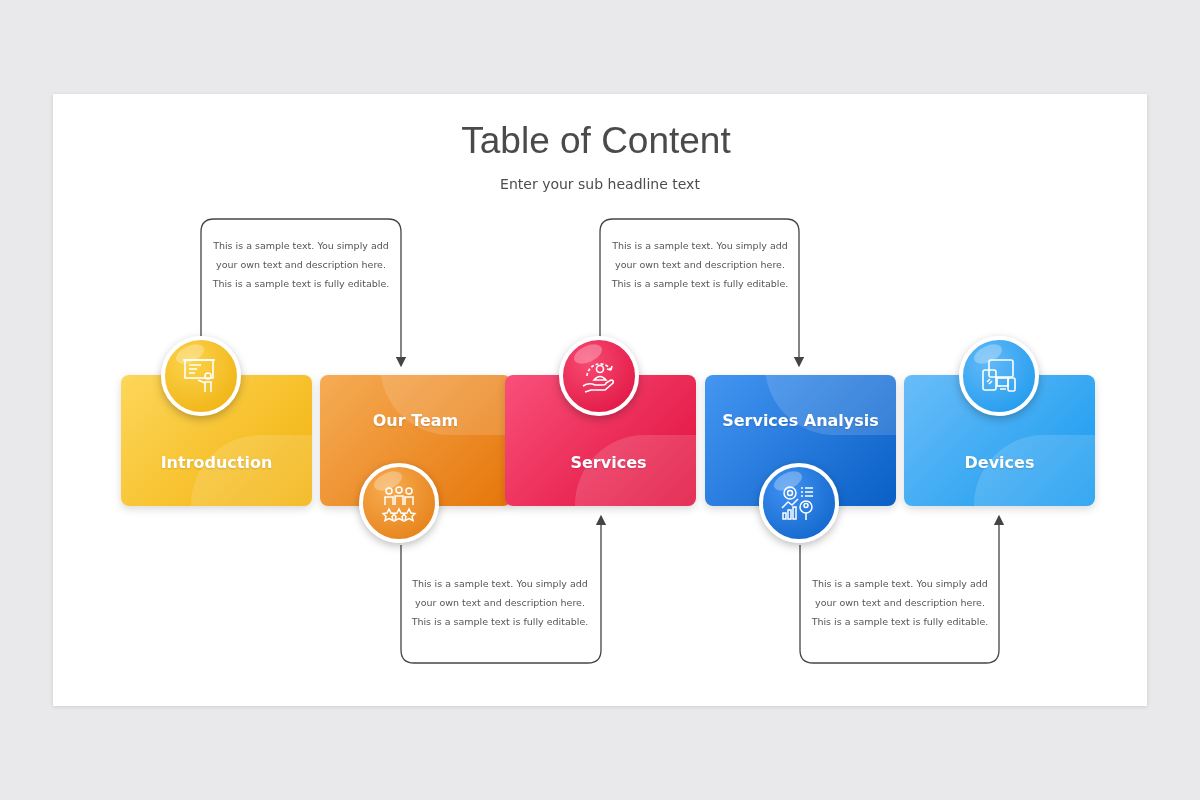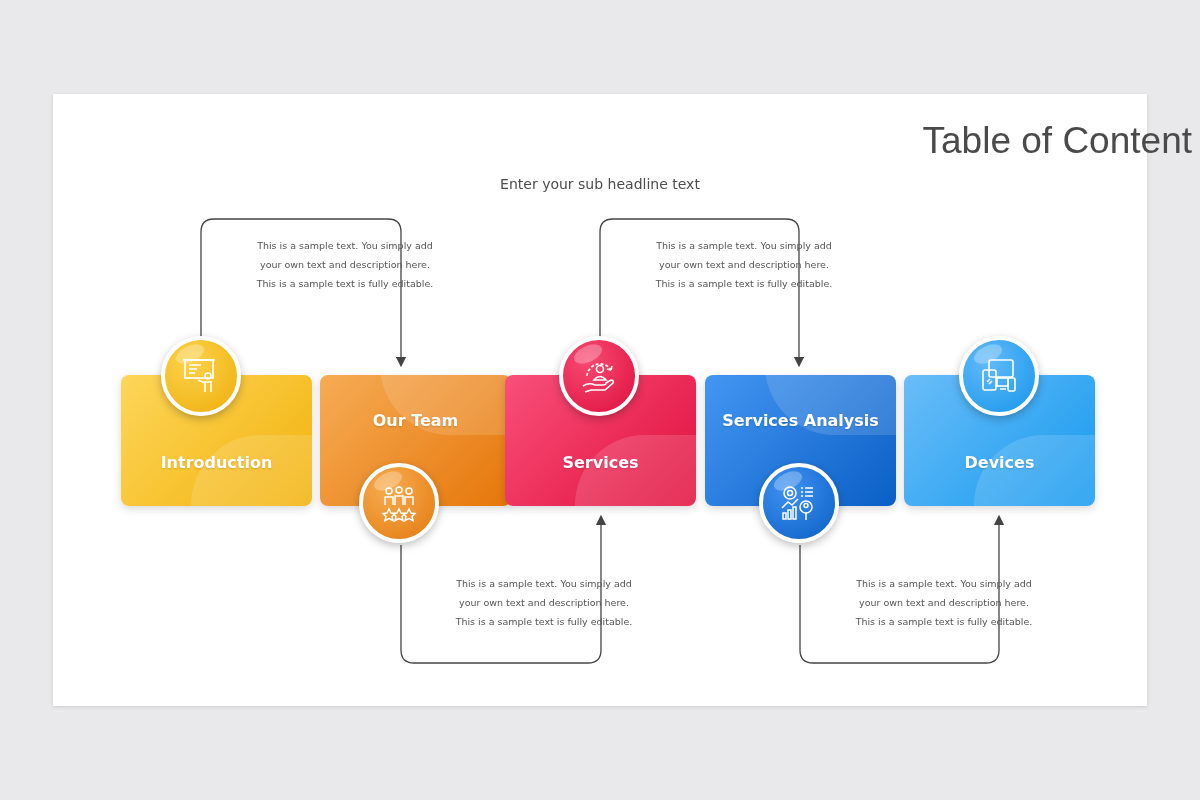--- a/index.html
+++ b/index.html
@@ -1,26 +1,26 @@
 <!DOCTYPE html>
 <html><head>
 <meta charset="utf-8">
 <style>
   html, body { margin:0; padding:0; }
   body { width:1200px; height:800px; background:#e9e9eb; position:relative; overflow:hidden; font-family:"Liberation Sans", sans-serif; }
   .slide { position:absolute; left:53px; top:94px; width:1094px; height:612px; background:#ffffff; box-shadow:0 1px 4px rgba(0,0,0,0.12); }
-  .title { position:absolute; left:0; top:120px; width:1192px; text-align:right; font-size:37px; color:#4a4a4a; font-family:"Liberation Sans", sans-serif; }
+  .title { position:absolute; left:0; top:120px; width:1192px; text-align:center; font-size:37px; color:#4a4a4a; font-family:"Liberation Sans", sans-serif; }
   .subtitle { position:absolute; left:0; top:176px; width:1200px; text-align:center; font-size:14px; color:#4d4d4d; font-family:"DejaVu Sans", sans-serif; }
   .card { position:absolute; top:375px; width:191px; height:131px; border-radius:8px; overflow:hidden; box-shadow:0 3px 8px rgba(0,0,0,0.15); }
   .card .wave { position:absolute; width:220px; height:140px; border-radius:70px; background:rgba(255,255,255,0.14); }
   .card .label { position:absolute; left:0; width:100%; text-align:center; color:#fff; font-weight:bold; font-size:16px; font-family:"DejaVu Sans", sans-serif; text-shadow:0 1px 2px rgba(0,0,0,0.15); }
   .circle { position:absolute; width:72px; height:72px; border-radius:50%; border:4px solid #fff; box-shadow:0 3px 8px rgba(0,0,0,0.25); display:flex; align-items:center; justify-content:center; overflow:hidden; }
   .circle::before { content:""; position:absolute; left:10px; top:6px; width:30px; height:16px; border-radius:50%; background:rgba(255,255,255,0.28); transform:rotate(-25deg); }
   .circle svg { position:relative; }
-  .desc { position:absolute; width:180px; text-align:center; font-size:9.5px; line-height:19px; color:#555; font-family:"DejaVu Sans", sans-serif;margin-left:44px; }
+  .desc { position:absolute; width:180px; text-align:center; font-size:9.5px; line-height:19px; color:#555; font-family:"DejaVu Sans", sans-serif; }
   svg.lines { position:absolute; left:0; top:0; }
 </style>
 </head>
 <body>
 
 <div class="slide"></div>
 
 <div class="title">Table of Content</div>
 <div class="subtitle">Enter your sub headline text</div>
 
@@ -52,21 +52,21 @@
   <div class="label" style="top:78px;">Introduction</div>
 </div>
 
 <div class="card" style="left:320px; background:linear-gradient(135deg,#f6ac55,#e6760a);">
   <div class="wave" style="left:60px; top:-80px;"></div>
   <div class="label" style="top:36px;">Our Team</div>
 </div>
 
 <div class="card" style="left:505px; background:linear-gradient(135deg,#f8507a,#e10f3c);">
   <div class="wave" style="left:70px; top:60px;"></div>
-  <div class="label" style="top:78px;">Services</div>
+  <div class="label" style="top:78px;margin-left:8px;">Services</div>
 </div>
 
 <div class="card" style="left:705px; background:linear-gradient(135deg,#4496f2,#0a5fc6);">
   <div class="wave" style="left:60px; top:-80px;"></div>
   <div class="label" style="top:36px;">Services Analysis</div>
 </div>
 
 <div class="card" style="left:904px; background:linear-gradient(135deg,#6abdf8,#169aef);">
   <div class="wave" style="left:70px; top:60px;"></div>
   <div class="label" style="top:78px;">Devices</div>

